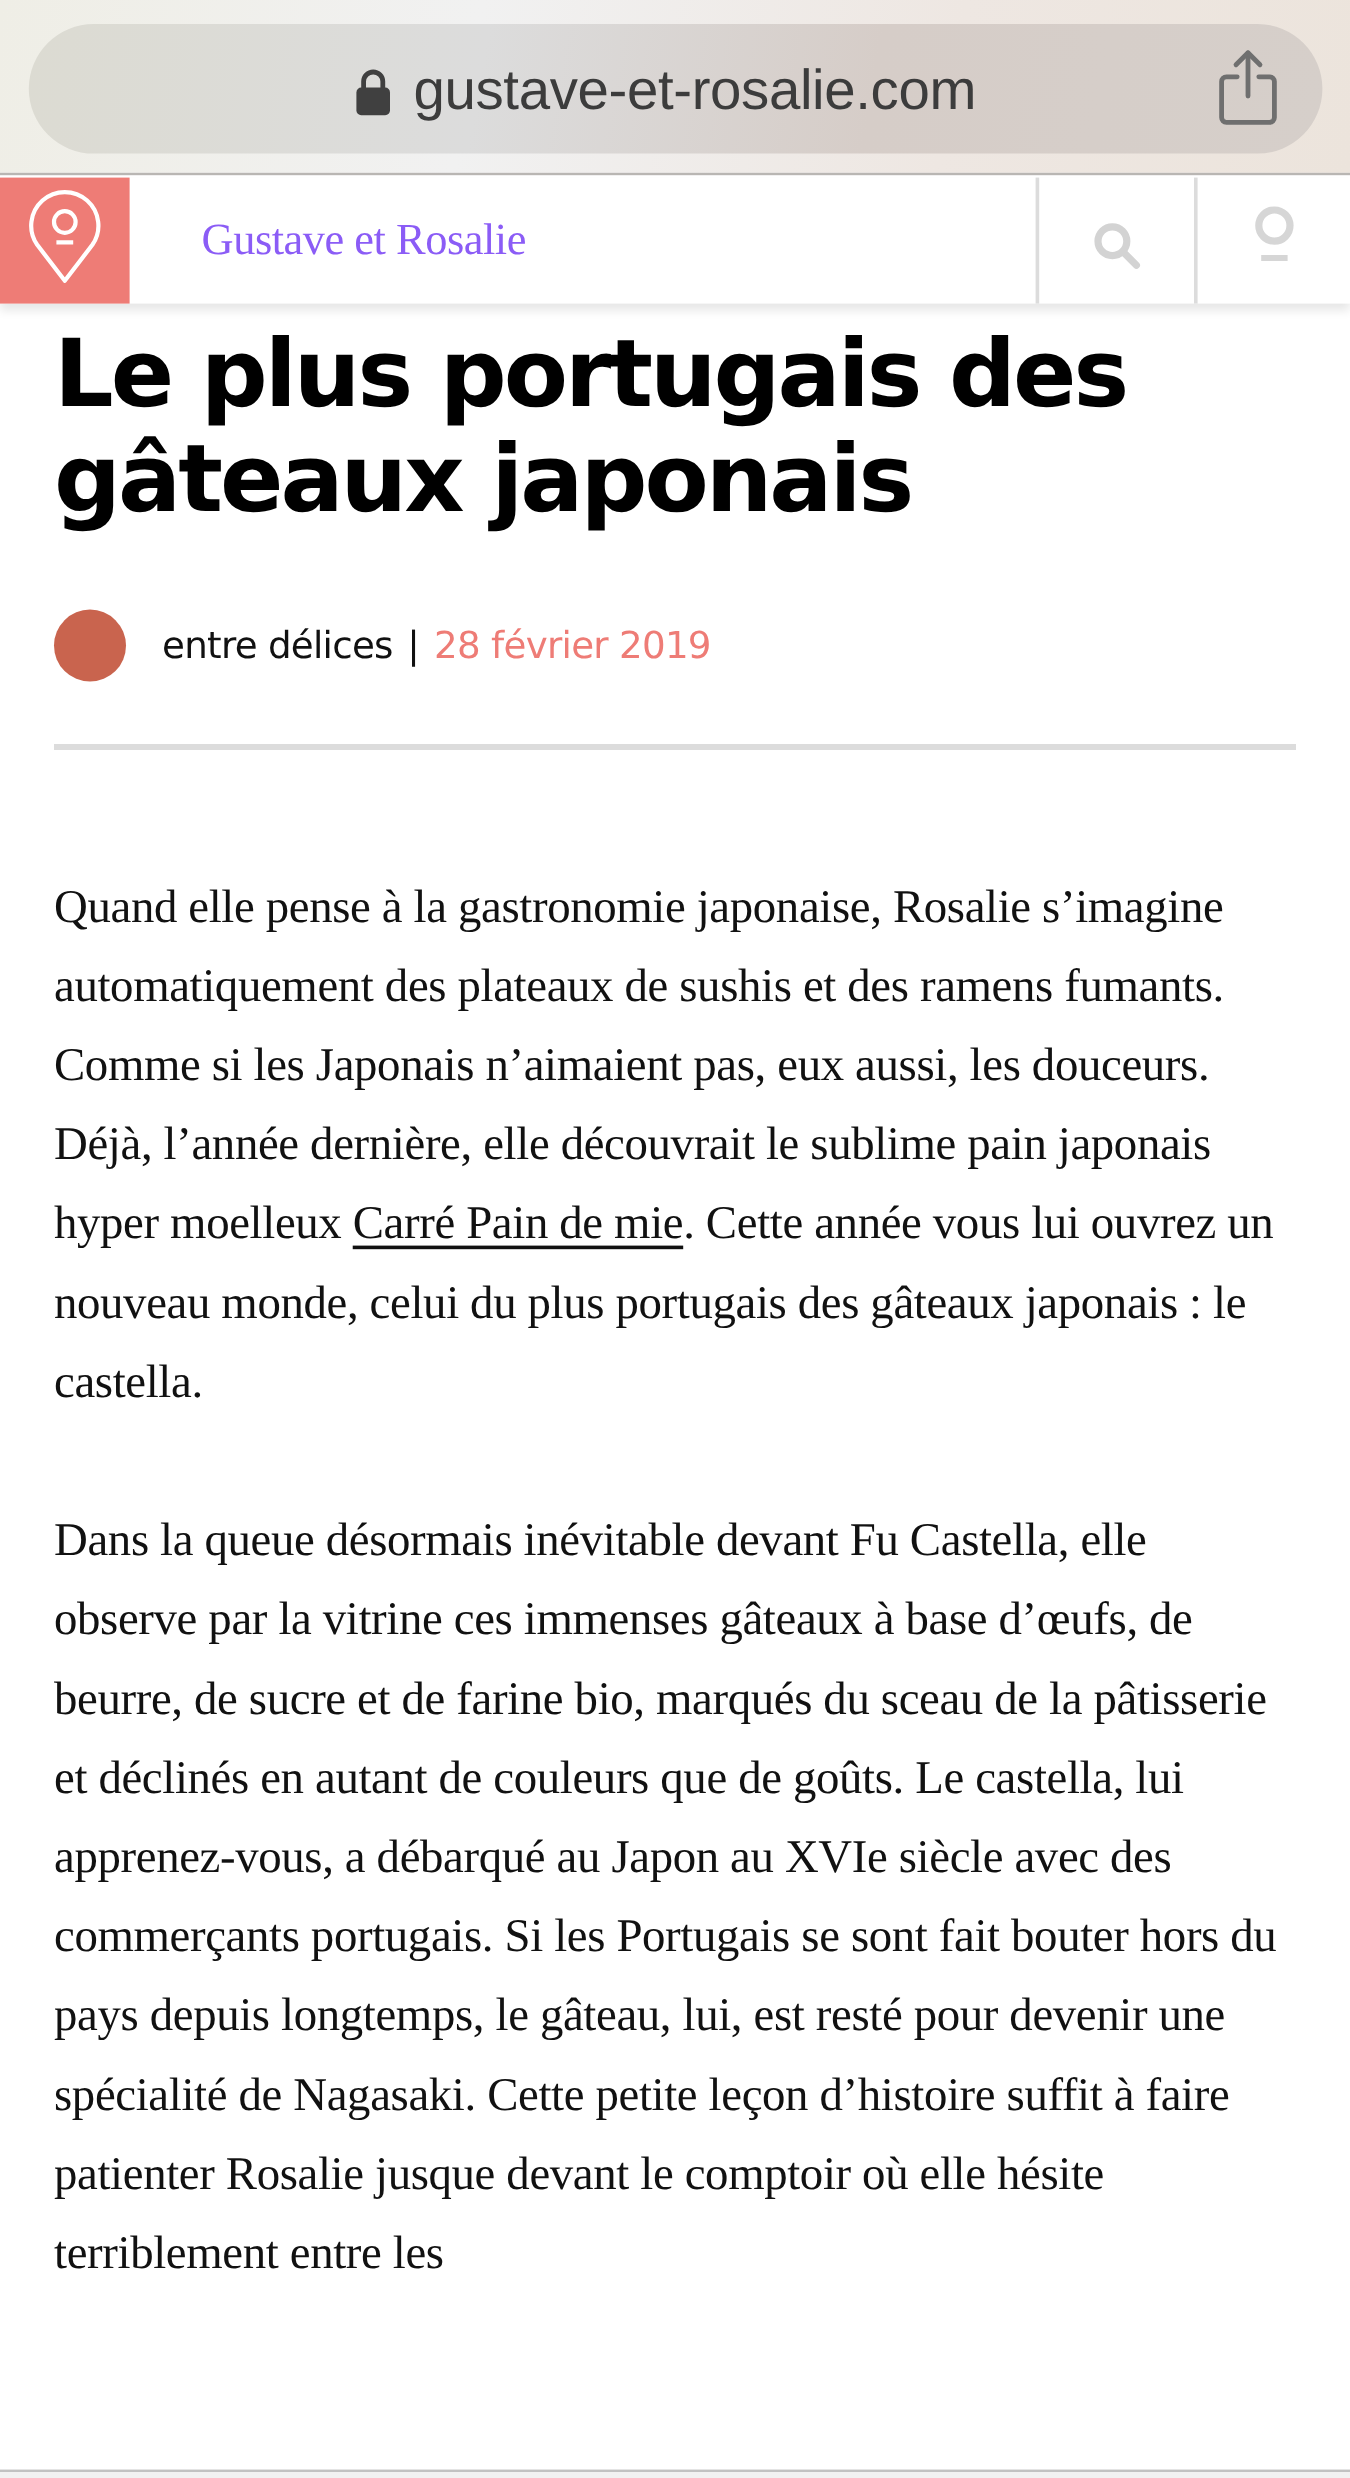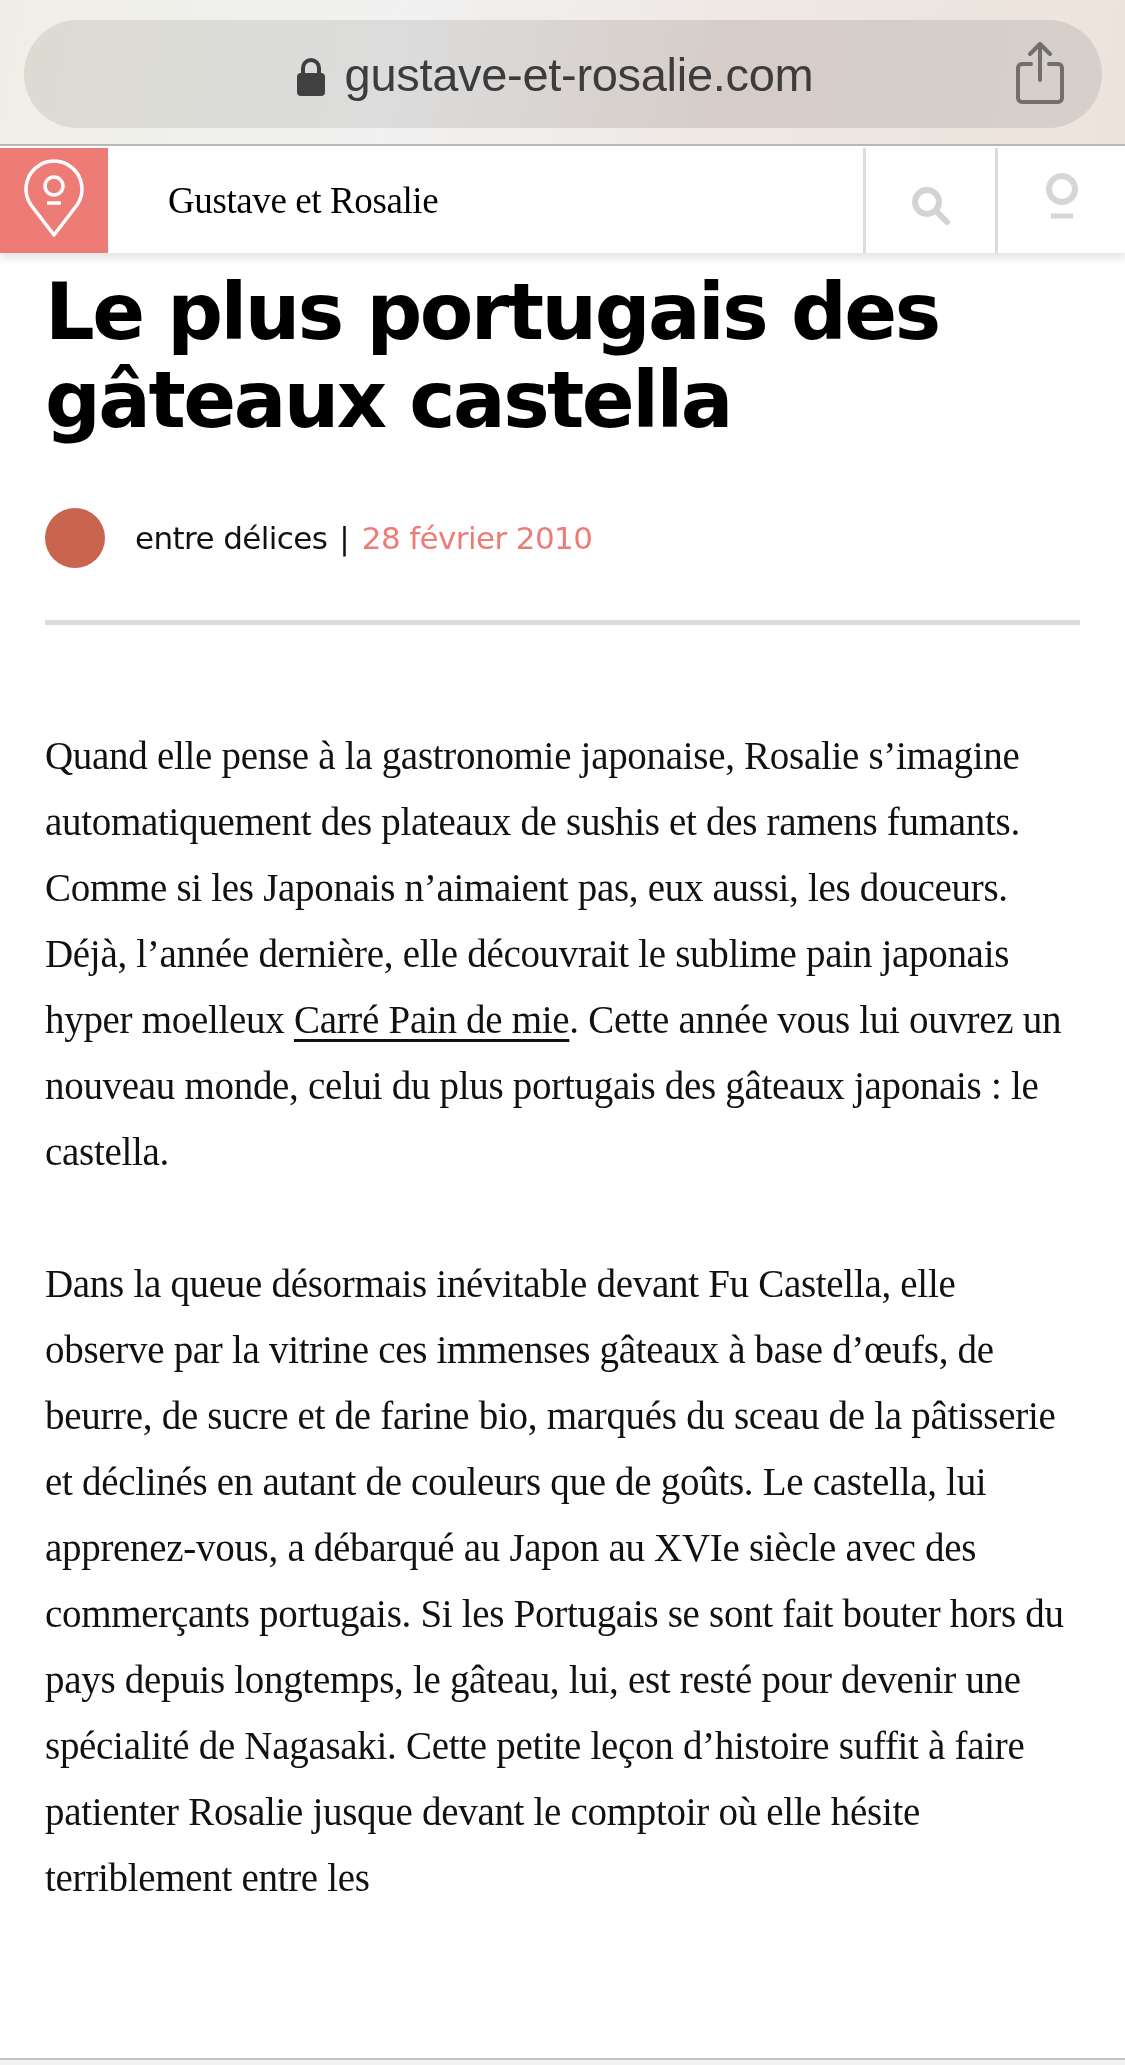--- a/index.html
+++ b/index.html
@@ -84,21 +84,21 @@
       justify-content: center;
       cursor: pointer;
     }
     .site-name {
       flex: 1;
       display: flex;
       align-items: center;
       padding-left: 60px;
       font-family: "Liberation Serif", serif;
       font-size: 37px;
-      color: #000000;
+      color: #8b5cf6;
       letter-spacing: -0.4px;
     }
     .header-cell {
       width: 132px;
       border-left: 3px solid #dcdcdc;
       display: flex;
       align-items: center;
       justify-content: center;
       cursor: pointer;
     }
@@ -230,27 +230,27 @@
     <span style="margin-bottom:4px;">
       <svg width="40" height="50" viewBox="0 0 40 50">
         <circle cx="20" cy="17" r="13" fill="none" stroke="#d6d6d6" stroke-width="6"></circle>
         <line x1="9" y1="44" x2="31" y2="44" stroke="#d6d6d6" stroke-width="5"></line>
       </svg>
     </span>
   </div>
 </header>
 
 <main class="article">
-  <h1 class="article-title">Le plus portugais des gâteaux castella</h1>
+  <h1 class="article-title">Le plus portugais des gâteaux japonais</h1>
 
   <div class="meta-row">
     <span class="avatar"></span>
     <span class="author">entre délices</span>
     <span class="meta-sep">|</span>
-    <span class="date">28 février 2010</span>
+    <span class="date">28 février 2019</span>
   </div>
 
   <div class="divider"></div>
 
   <div class="body-text">
     <p><span>Quand elle pense à la gastronomie japonaise, Rosalie s’imagine automatiquement des plateaux de sushis et des ramens fumants. Comme si les Japonais n’aimaient pas, eux aussi, les douceurs. Déjà, l’année dernière, elle découvrait le sublime pain japonais hyper moelleux </span><a>Carré Pain de mie</a><span>. Cette année vous lui ouvrez un nouveau monde, celui du plus portugais des gâteaux japonais : le castella.</span></p>
     <p>Dans la queue désormais inévitable devant Fu Castella, elle observe par la vitrine ces immenses gâteaux à base d’œufs, de beurre, de sucre et de farine bio, marqués du sceau de la pâtisserie et déclinés en autant de couleurs que de goûts. Le castella, lui apprenez-vous, a débarqué au Japon au XVIe siècle avec des commerçants portugais. Si les Portugais se sont fait bouter hors du pays depuis longtemps, le gâteau, lui, est resté pour devenir une spécialité de Nagasaki. Cette petite leçon d’histoire suffit à faire patienter Rosalie jusque devant le comptoir où elle hésite terriblement entre les</p>
   </div>
 </main>
 

